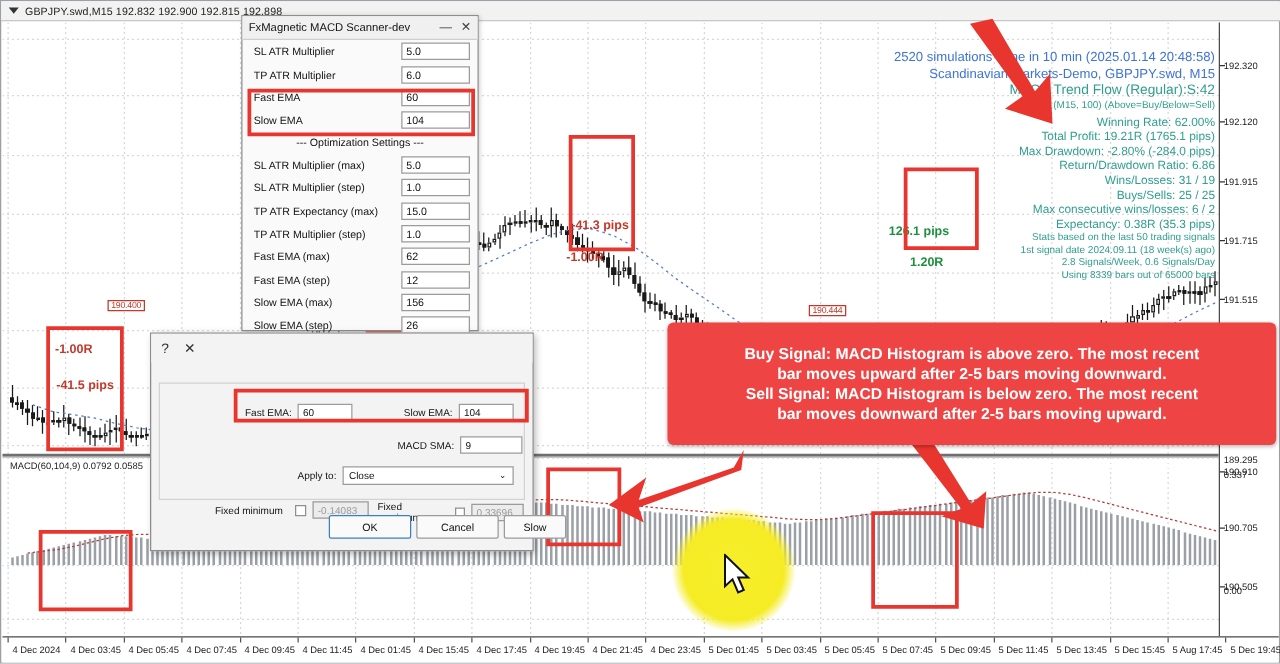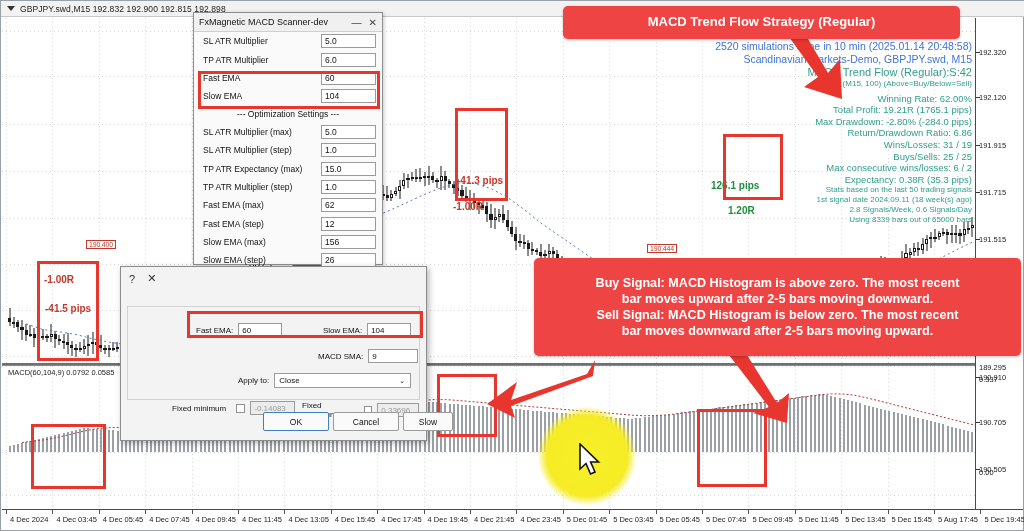--- a/index.html
+++ b/index.html
@@ -1430,21 +1430,21 @@
      <div class="t-lbl" style="left:54.4px">4 Dec 03:45</div>
           <div class="t-tick" style="left:96.8px"></div>
      <div class="t-lbl" style="left:100.8px">4 Dec 05:45</div>
           <div class="t-tick" style="left:143.2px"></div>
      <div class="t-lbl" style="left:147.2px">4 Dec 07:45</div>
           <div class="t-tick" style="left:189.6px"></div>
      <div class="t-lbl" style="left:193.6px">4 Dec 09:45</div>
           <div class="t-tick" style="left:236px"></div>
      <div class="t-lbl" style="left:240px">4 Dec 11:45</div>
           <div class="t-tick" style="left:282.4px"></div>
-     <div class="t-lbl" style="left:286.4px">4 Dec 13:05</div>
+     <div class="t-lbl" style="left:286.4px">4 Dec 01:45</div>
           <div class="t-tick" style="left:328.8px"></div>
      <div class="t-lbl" style="left:332.8px">4 Dec 15:45</div>
           <div class="t-tick" style="left:375.2px"></div>
      <div class="t-lbl" style="left:379.2px">4 Dec 17:45</div>
           <div class="t-tick" style="left:421.59999999999997px"></div>
      <div class="t-lbl" style="left:425.59999999999997px">4 Dec 19:45</div>
           <div class="t-tick" style="left:468px"></div>
      <div class="t-lbl" style="left:472px">4 Dec 21:45</div>
           <div class="t-tick" style="left:514.4px"></div>
      <div class="t-lbl" style="left:518.4px">4 Dec 23:45</div>
@@ -1507,23 +1507,20 @@
   <svg class="arrow" style="left:296px; top:262px; width:85px; height:55px;" viewBox="0 0 85 55">
     <path d="M0 12 L0 0 L60 0 L60 12 L78 12 L52 50 L26 12 Z" fill="#e8362f"></path>
   </svg>
   <svg class="arrow" style="left:487px; top:360px; width:110px; height:60px;" viewBox="0 0 110 60">
     <path d="M108 0 L100 14 L24 40 L30 22 L0 44 L28 58 L24 46 L106 16 Z" fill="#e8362f"></path>
   </svg>
   <svg class="arrow" style="left:725px; top:355px; width:70px; height:68px;" viewBox="0 0 70 68">
     <path d="M4 0 L22 0 L52 48 L64 38 L62 68 L28 58 L44 52 Z" fill="#e8362f"></path>
   </svg>
 
-  <div class="callout" style="left:563px; top:6px; width:397px; height:33px; font-size:13px;">
-    <div class="ln">MACD Trend Flow Strategy (Regular)</div>
-  </div>
 
   <div class="callout" style="left:534px; top:258px; width:487px; height:98px; font-size:12.6px;">
     <div class="ln">Buy Signal: MACD Histogram is above zero. The most recent</div>
     <div class="ln">bar moves upward after 2-5 bars moving downward.</div>
     <div class="ln">Sell Signal: MACD Histogram is below zero. The most recent</div>
     <div class="ln">bar moves downward after 2-5 bars moving upward.</div>
   </div>
 
   <div class="cursor-glow" style="left:538px; top:407px;"></div>
   <svg style="position:absolute; left:578px; top:443px; width:24px; height:34px; z-index:27;" viewBox="0 0 24 34">

